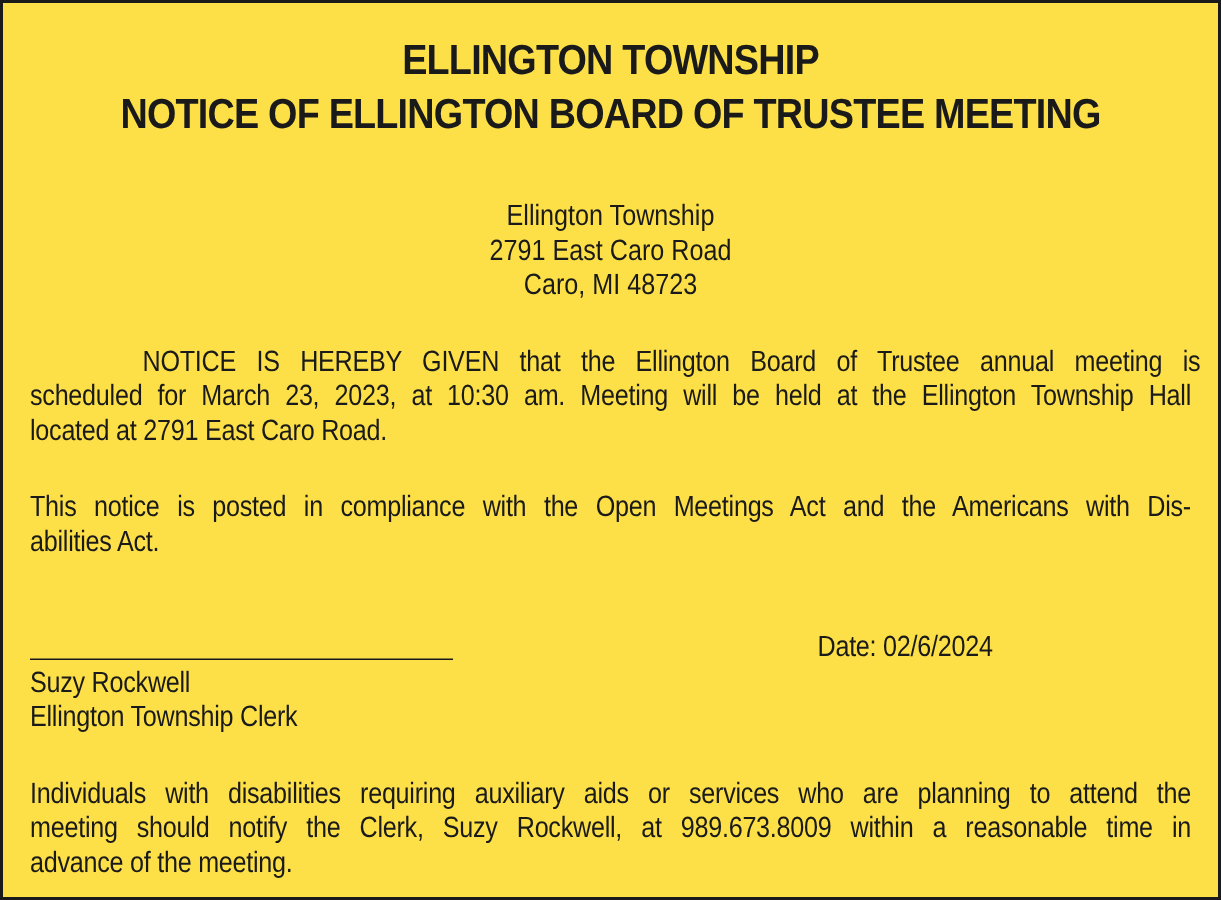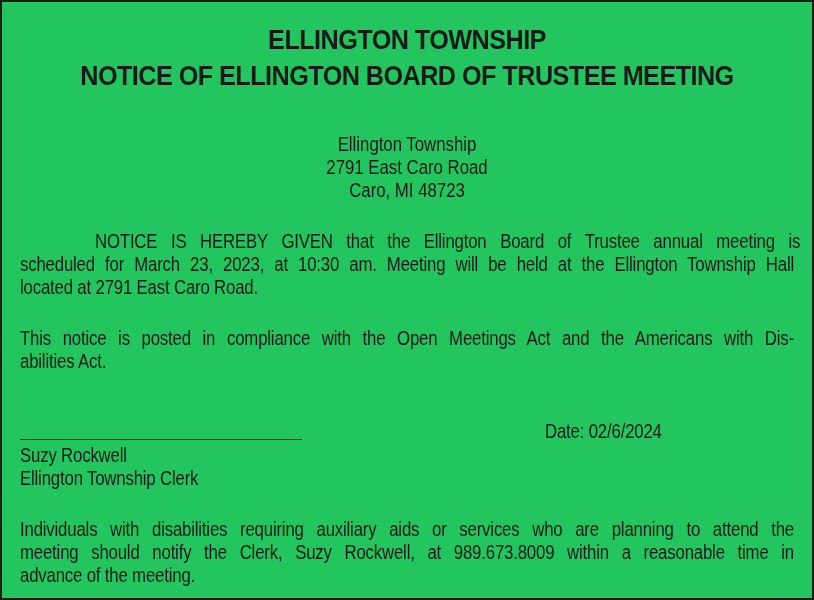--- a/index.html
+++ b/index.html
@@ -1,21 +1,21 @@
 <!DOCTYPE html>
 <html><head>
   <meta charset="utf-8">
   <style>
     html, body { margin: 0; padding: 0; background: #ffffff; }
     body { width: 814px; height: 600px; overflow: hidden; }
     .notice {
       position: absolute; left: 0; top: 0;
       width: 810px; height: 596px;
       border: 2px solid #1a1a1a;
-      background: #22c55e;
+      background: #fde047;
       color: #1a1a1a;
       font-family: "Liberation Sans", sans-serif;
     }
     .t { position: absolute; white-space: nowrap; }
     .title {
       left: 0; width: 810px; text-align: center;
       font-weight: bold; font-size: 28px; letter-spacing: -0.6px;
       transform: scaleX(0.9); transform-origin: center;
     }
     .body-text {

